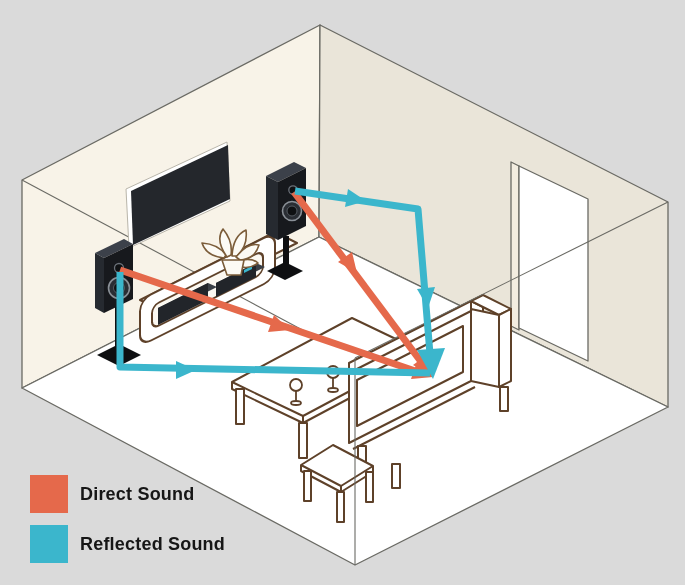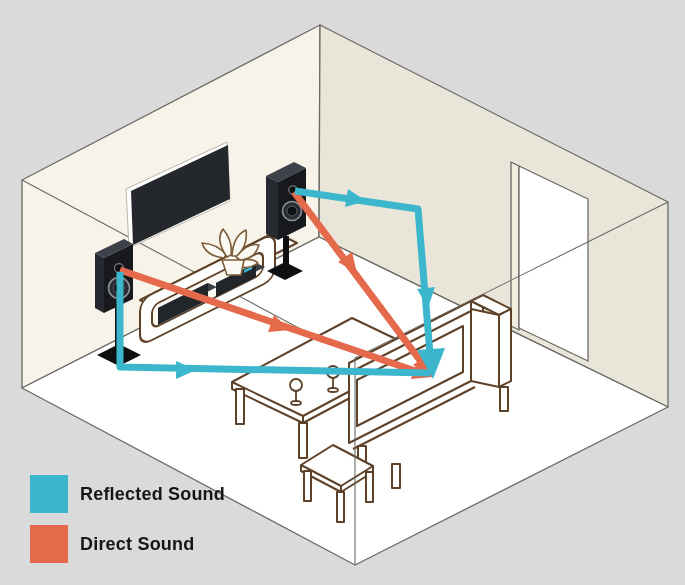--- a/index.html
+++ b/index.html
@@ -140,24 +140,24 @@
     <polyline points="295,191 418,209 431,366" fill="none" stroke="#3BB6CC" stroke-width="7" stroke-linejoin="round"></polyline>
     <polygon points="366,201 345,207 348,189" fill="#3BB6CC"></polygon>
     <polygon points="428,308 417,289 435,287" fill="#3BB6CC"></polygon>
     <polygon points="433,379 417,350 445,348" fill="#3BB6CC"></polygon>
   </g>
 </svg>
 
 <div class="legend">
   <div class="legend-row">
     <svg class="swatch" width="38" height="38">
+      <rect x="0" y="0" width="38" height="38" fill="#E5694B"></rect>
+    </svg>
+    <span>Direct Sound</span>
+  </div>
+  <div class="legend-row">
+    <svg class="swatch" width="38" height="38">
       <rect x="0" y="0" width="38" height="38" fill="#3BB6CC"></rect>
     </svg>
     <span>Reflected Sound</span>
-  </div>
-  <div class="legend-row">
-    <svg class="swatch" width="38" height="38">
-      <rect x="0" y="0" width="38" height="38" fill="#E5694B"></rect>
-    </svg>
-    <span>Direct Sound</span>
   </div>
 </div>
 </div>
 
 </body></html>

